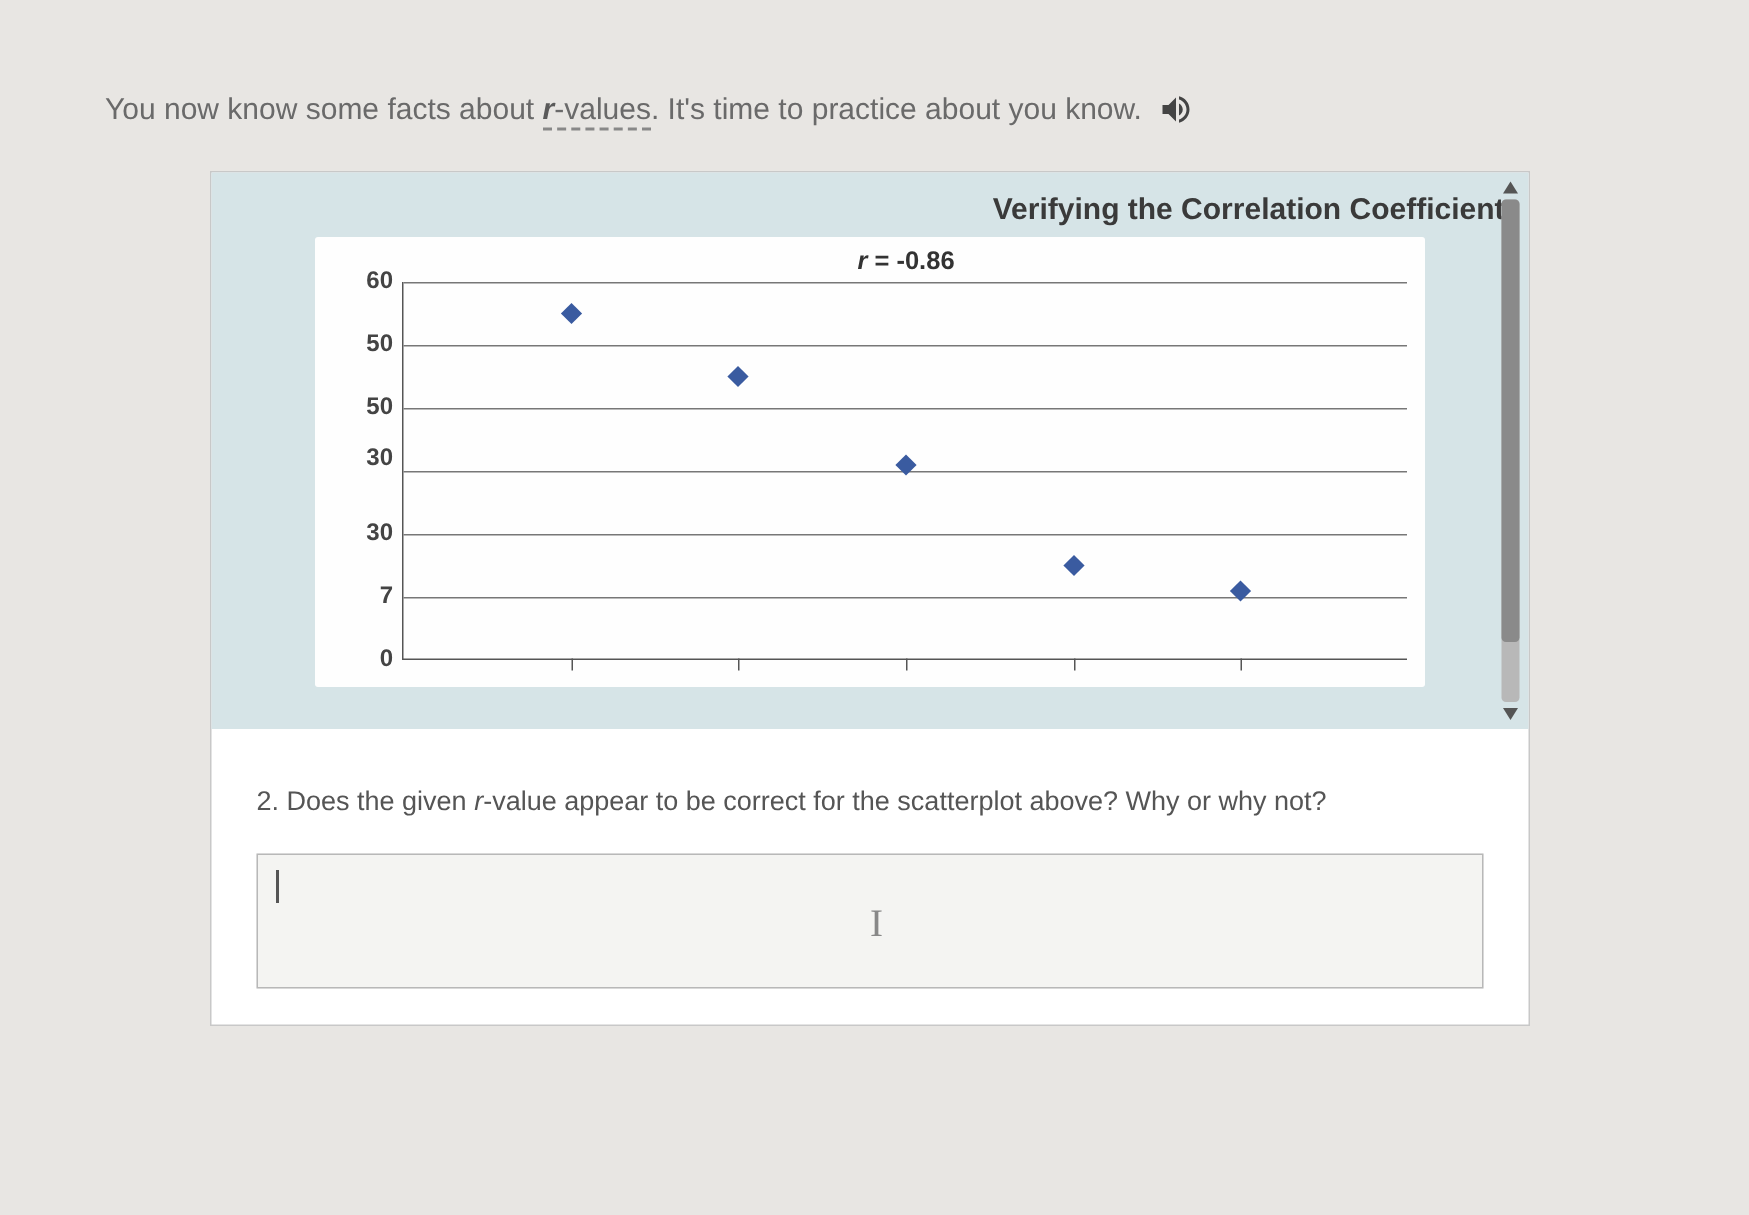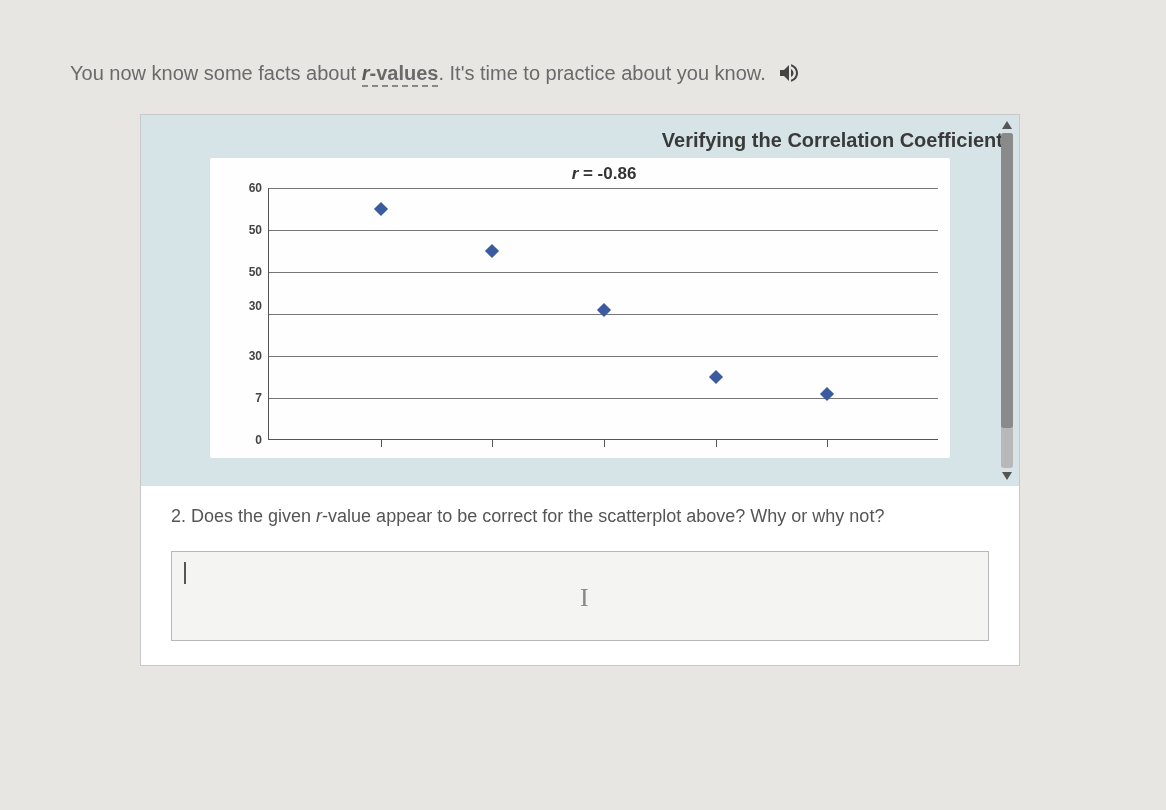--- a/index.html
+++ b/index.html
@@ -51,32 +51,32 @@
     border-radius: 2px;
   }
   .chart-sub { text-align:center; font-weight:bold; font-style:italic; font-size:17px; color:#333; padding-top:6px;padding-left:48px; }
   .plot-area {
     position: absolute;
     left: 58px; top: 30px; right: 12px; bottom: 18px;
     border-left: 1.5px solid #555;
     border-bottom: 1.5px solid #555;
   }
   .gridline { position:absolute; left:0; right:0; height:0; border-top:1px solid #777; }
-  .ylabel { position:absolute; font-size:12px; font-weight:bold; color:#444; text-align:right; width:42px; transform: translateY(-50%); }
+  .ylabel { position:absolute; font-size:16px; font-weight:bold; color:#444; text-align:right; width:42px; transform: translateY(-50%); }
   .xtick { position:absolute; bottom:-8px; width:0; height:8px; border-left:1.5px solid #555; }
   .point {
     position:absolute; width:10px; height:10px; background:#3a5ba0; transform: translate(-50%, -50%) rotate(45deg);
   }
   .scrollbar {
     position:absolute; right:6px; top:18px; bottom:18px; width:12px; background:#b8b8b8; border-radius:3px;
   }
   .scrollbar .thumb { position:absolute; left:0; right:0; top:0; bottom:40px; background:#8a8a8a; border-radius:3px;}
   .scroll-arrow { position:absolute; right:5px; width:14px; height:12px; display:flex; align-items:center; justify-content:center;}
   .question {
-    padding: 18px 30px 10px 30px;
+    padding: 36px 30px 10px 30px;
     font-size: 18px;
     color: #555;
     line-height: 1.4;
   }
   .question .ital { font-style: italic; }
   .answer-box {
     margin: 12px 30px 24px 30px;
     height: 90px;
     border: 1px solid #b8b8b8;
     background: #f4f4f2;
@@ -86,21 +86,21 @@
     position: relative;
   }
   .cursor { display:inline-block; width:2px; height:22px; background:#555; vertical-align:middle; }
   .ibeam { position:absolute; left:50%; top:35%; font-family: "Times New Roman", serif; font-size:26px; color:#888; }
 </style>
 </head>
 <body>
 
 <div class="intro-row">
   <span>
-    <span>You now know some facts about </span><span class="underl"><span class="bold-ital">r</span><span style="font-weight:bold">-values</span></span><span>. It's time to practice about you know.</span>
+    <span>You now know some facts about </span><span class="underl"><span class="bold-ital">r</span><span style="font-weight:normal">-values</span></span><span>. It's time to practice about you know.</span>
   </span>
   <span class="speaker">
     <svg viewBox="0 0 24 24" width="24" height="24" fill="#444">
         <path d="M3 9v6h4l5 5V4L7 9H3zM16.5 12c0-1.77-1.02-3.29-2.5-4.03v8.05c1.48-.73 2.5-2.25 2.5-4.02zM14 3.23v2.06c2.89.86 5 3.54 5 6.71s-2.11 5.85-5 6.71v2.06c4.01-.91 7-4.49 7-8.77s-2.99-7.86-7-8.77z"></path>
       </svg>
   </span>
 </div>
 
 <div class="card">
   <div class="chart-panel">

